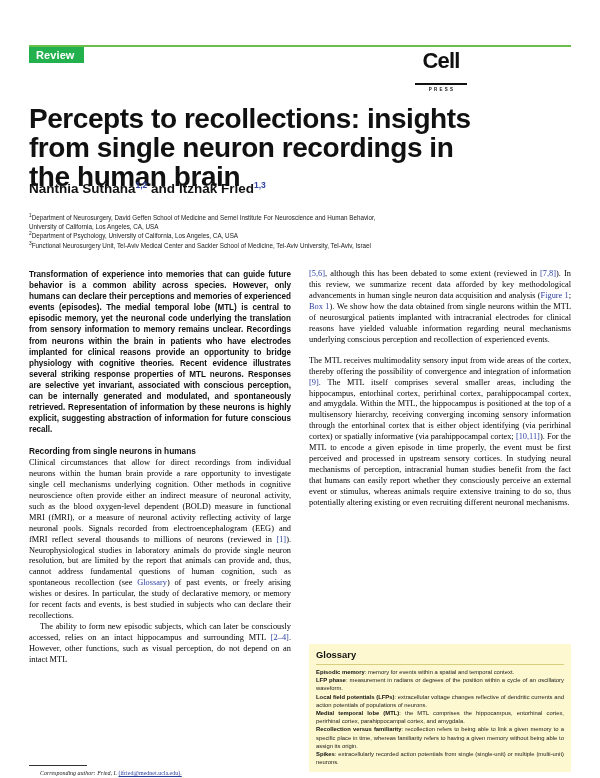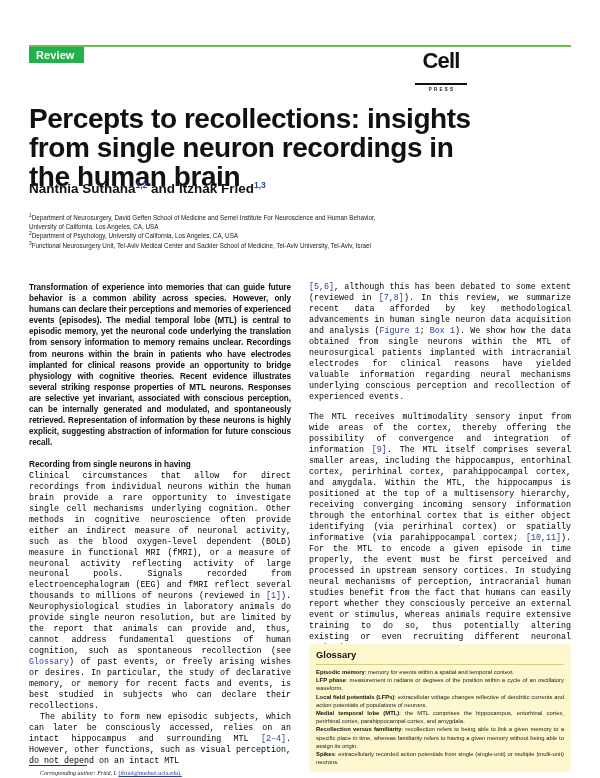--- a/index.html
+++ b/index.html
@@ -133,21 +133,21 @@
   .affiliations div { white-space: nowrap; }
   .affiliations sup {
     font-size: 4.8px;
     vertical-align: super;
     line-height: 0;
   }
 
   
   .col {
     position: absolute;
-    top: 259px;
+    top: 246px;
     width: 262px;
   }
   .col-left  { left: 29px; }
   .col-right { left: 309px; }
 
   .abstract {
     font-family: "Liberation Sans", sans-serif;
     font-weight: bold;
     font-size: 8.15px;
     line-height: 11.1px;
@@ -160,21 +160,21 @@
   .sec-head {
     font-family: "Liberation Sans", sans-serif;
     font-weight: bold;
     font-size: 8.3px;
     line-height: 11px;
     color: #111111;
     margin: 0 0 0.5px 0;
   }
 
   p.body {
-    font-family: Liberation Mono, monospace;
+    font-family: Liberation Serif, serif;
     font-size: 8.35px;
     line-height: 10.95px;
     text-align: justify;
     margin: 0;
     color: #000000;
   }
   p.body.indent { text-indent: 11px; }
   p.body + p.body { margin-top: 0; }
 
   .ref { color: #2b3f9e; }
@@ -283,21 +283,21 @@
     <div><sup>1</sup><span>Department of Neurosurgery, David Geffen School of Medicine and Semel Institute For Neuroscience and Human Behavior,</span></div>
     <div><span>University of California, Los Angeles, CA, USA</span></div>
     <div><sup>2</sup><span>Department of Psychology, University of California, Los Angeles, CA, USA</span></div>
     <div><sup>3</sup><span>Functional Neurosurgery Unit, Tel-Aviv Medical Center and Sackler School of Medicine, Tel-Aviv University, Tel-Aviv, Israel</span></div>
   </div>
 
   <div class="col col-left">
 
     <p class="abstract">Transformation of experience into memories that can guide future behavior is a common ability across species. However, only humans can declare their perceptions and memories of experienced events (episodes). The medial temporal lobe (MTL) is central to episodic memory, yet the neuronal code underlying the translation from sensory information to memory remains unclear. Recordings from neurons within the brain in patients who have electrodes implanted for clinical reasons provide an opportunity to bridge physiology with cognitive theories. Recent evidence illustrates several striking response properties of MTL neurons. Responses are selective yet invariant, associated with conscious perception, can be internally generated and modulated, and spontaneously retrieved. Representation of information by these neurons is highly explicit, suggesting abstraction of information for future conscious recall.</p>
 
-    <h2 class="sec-head">Recording from single neurons in having</h2>
+    <h2 class="sec-head">Recording from single neurons in humans</h2>
 
     <p class="body"><span>Clinical circumstances that allow for direct recordings from individual neurons within the human brain provide a rare opportunity to investigate single cell mechanisms underlying cognition. Other methods in cognitive neuroscience often provide either an indirect measure of neuronal activity, such as the blood oxygen-level dependent (BOLD) measure in functional MRI (fMRI), or a measure of neuronal activity reflecting activity of large neuronal pools. Signals recorded from electroencephalogram (EEG) and fMRI reflect several thousands to millions of neurons (reviewed in </span><span class="ref">[1]</span><span>). Neurophysiological studies in laboratory animals do provide single neuron resolution, but are limited by the report that animals can provide and, thus, cannot address fundamental questions of human cognition, such as spontaneous recollection (see </span><span class="lnk">Glossary</span><span>) of past events, or freely arising wishes or desires. In particular, the study of declarative memory, or memory for recent facts and events, is best studied in subjects who can declare their recollections.</span></p>
 
     <p class="body indent"><span>The ability to form new episodic subjects, which can later be consciously accessed, relies on an intact hippocampus and surrounding MTL </span><span class="ref">[2–4]</span><span>. However, other functions, such as visual perception, do not depend on an intact MTL</span></p>
 
   </div>
 
   <div class="col col-right">
 
     <p class="body"><span class="ref">[5,6]</span><span>, although this has been debated to some extent (reviewed in </span><span class="ref">[7,8]</span><span>). In this review, we summarize recent data afforded by key methodological advancements in human single neuron data acquisition and analysis (</span><span class="lnk">Figure 1</span><span>; </span><span class="lnk">Box 1</span><span>). We show how the data obtained from single neurons within the MTL of neurosurgical patients implanted with intracranial electrodes for clinical reasons have yielded valuable information regarding neural mechanisms underlying conscious perception and recollection of experienced events.</span></p>

